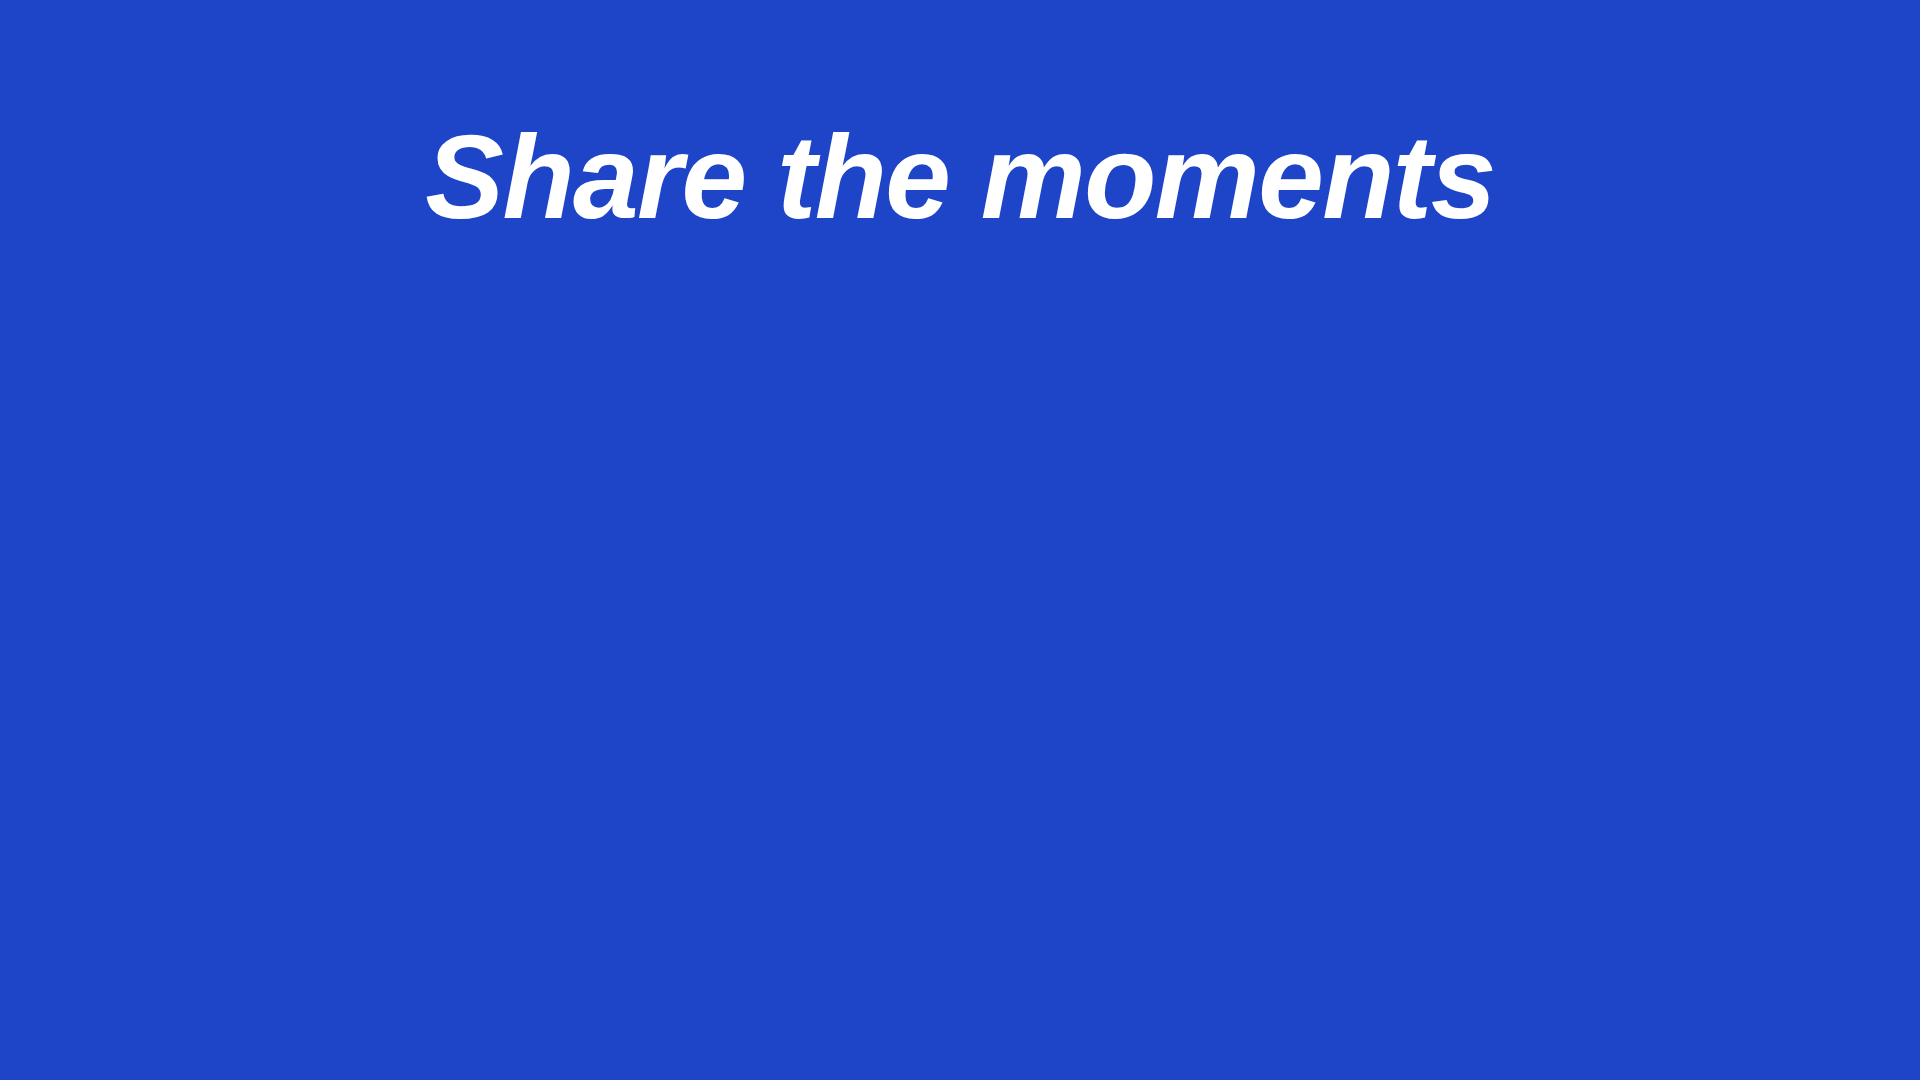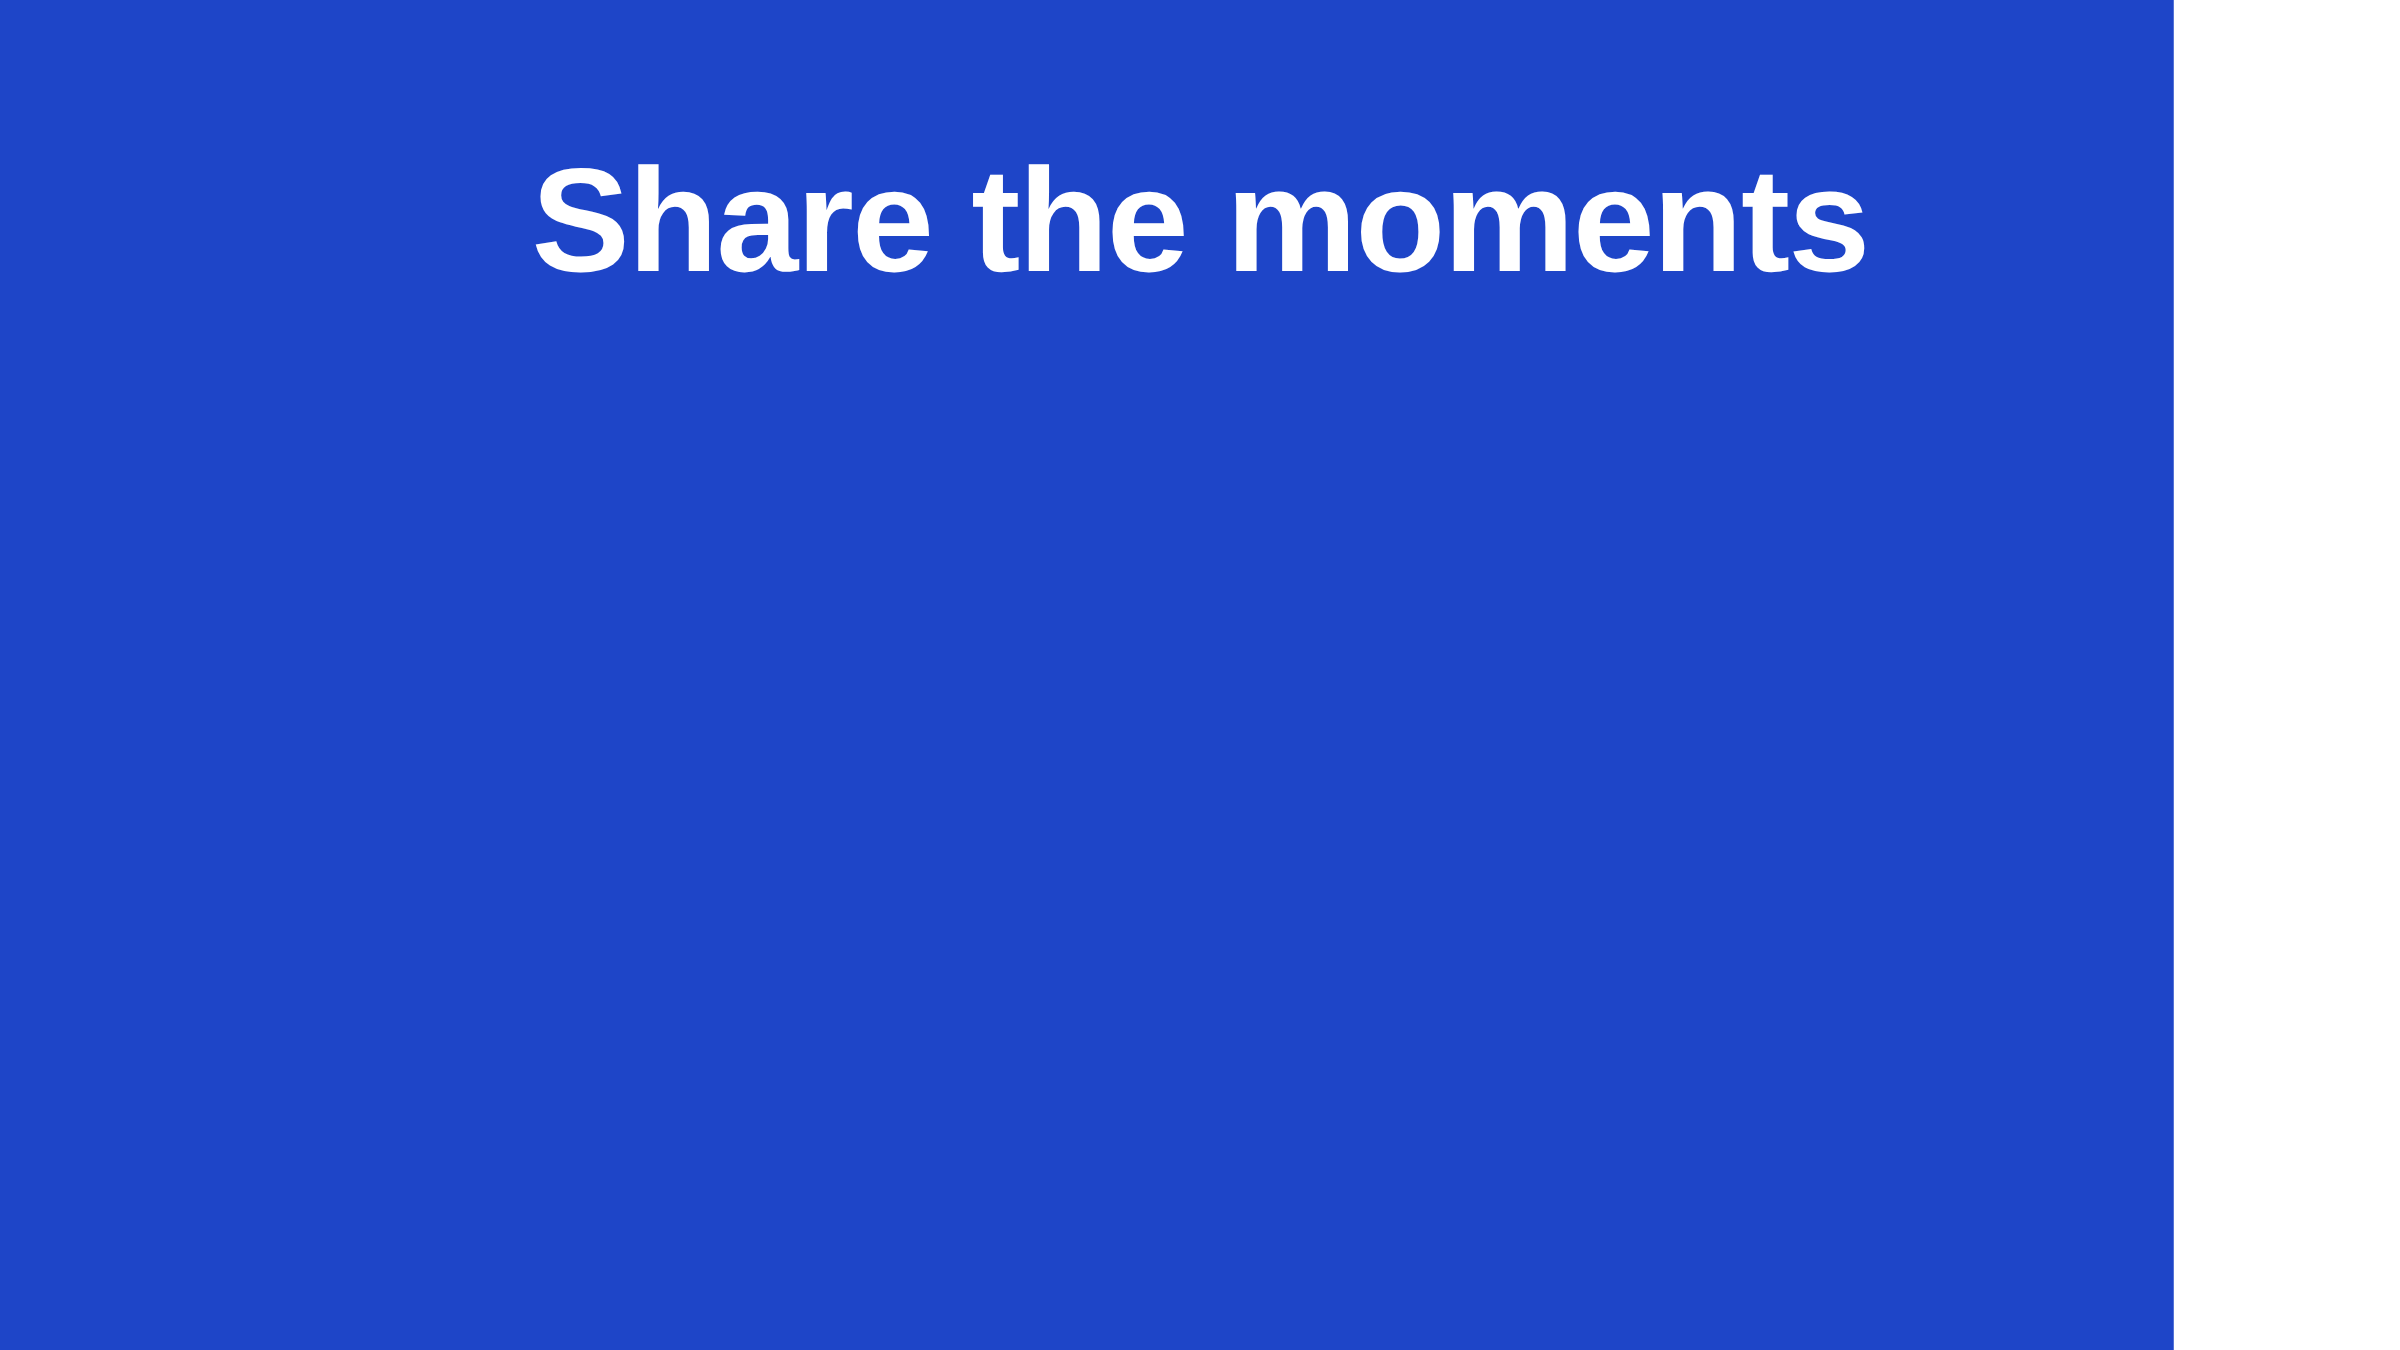--- a/index.html
+++ b/index.html
@@ -12,25 +12,26 @@
     width: 1920px;
     height: 1080px;
     overflow: hidden;
     font-family: "Liberation Sans", sans-serif;
     -webkit-font-smoothing: antialiased;
   }
 
   
   .slide {
     position: relative;
-    width: 1739px;
+    width: 1920px;
     height: 1080px;
     background: #1E45C8;
     box-sizing: border-box;
     overflow: hidden;
+    font-style: italic;
   }
 
   
   .headline-block {
     position: absolute;
     left: 0;
     top: 0;
     width: 1920px;
     
     padding-top: 118px;

